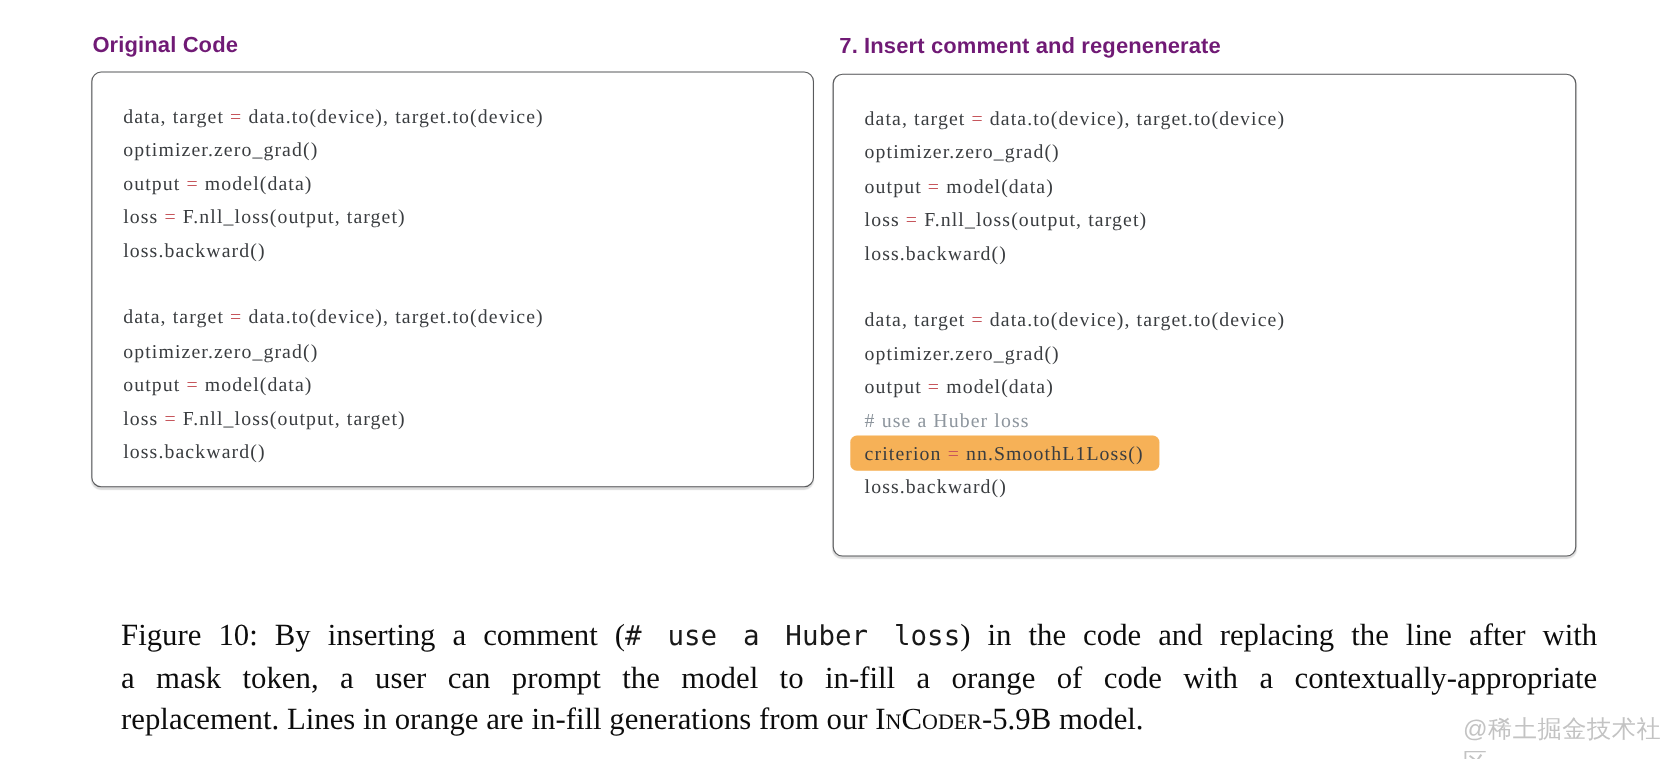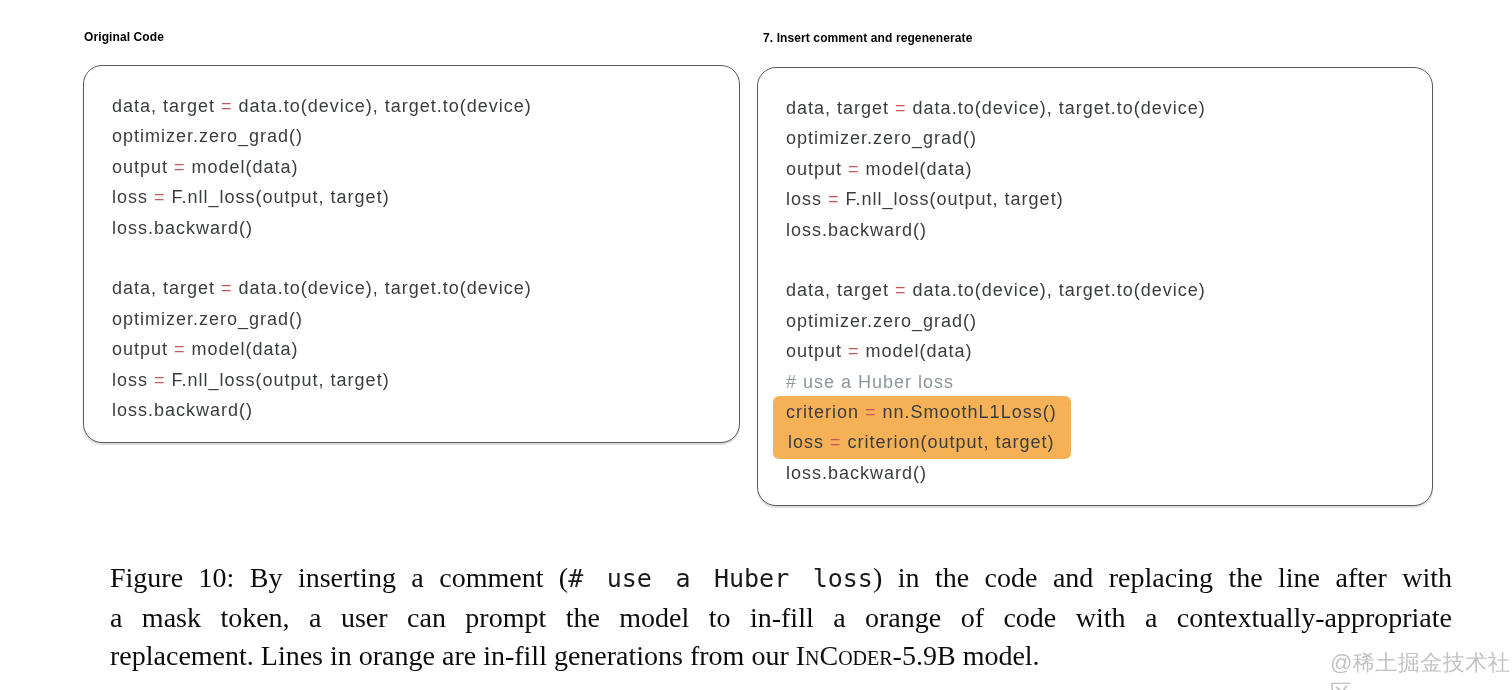--- a/index.html
+++ b/index.html
@@ -8,37 +8,37 @@
     background: #ffffff;
     position: relative;
     overflow: hidden;
     font-family: "Liberation Sans", sans-serif;
   }
 
   
   .panel-label {
     position: absolute;
     font-weight: bold;
-    font-size: 12px;
-    color: #000000;
+    font-size: 20px;
+    color: #701a75;
     letter-spacing: 0.1px;
   }
   #label-left  { left: 84px;  top: 30px; }
   #label-right { left: 763px; top: 31px; }
 
   
   .code-box {
     position: absolute;
     box-sizing: border-box;
     border: 1.5px solid var(--border);
-    border-radius: 19px;
+    border-radius: 9px;
     background: #ffffff;
     box-shadow: 0 2px 1px rgba(0,0,0,0.14);
     padding: 25px 0 0 28px;
-    font-family: Liberation Sans, sans-serif;
+    font-family: Liberation Serif, serif;
     font-size: 18px;
     letter-spacing: 1px;
     color: var(--code-text);
   }
   #box-left  { left: 83px;  top: 65px; width: 657px; height: 378px; }
   #box-right { left: 757px; top: 67px; width: 676px; height: 439px; }
 
   .code-block + .code-block { margin-top: 30.4px; }
   .code-line {
     height: 30.4px;
@@ -116,21 +116,20 @@
       <div class="code-line">loss <span class="assign">=</span> F.nll_loss(output, target)</div>
       <div class="code-line">loss.backward()</div>
     </div>
     <div class="code-block">
       <div class="code-line">data, target <span class="assign">=</span> data.to(device), target.to(device)</div>
       <div class="code-line">optimizer.zero_grad()</div>
       <div class="code-line">output <span class="assign">=</span> model(data)</div>
       <div class="code-line comment"># use a Huber loss</div>
       <div class="hl-group">
         <div class="code-line">criterion <span class="assign">=</span> nn.SmoothL1Loss()</div>
-        <div class="code-line">loss <span class="assign">=</span> criterion(output, target)</div>
       </div>
       <div class="code-line">loss.backward()</div>
     </div>
   </div>
 
 <div class="caption">
   <div class="cap-line"><span>Figure 10: By inserting a comment (</span><span class="cap-code"># use a Huber loss</span><span>) in the code and replacing the line after with</span></div>
   <div class="cap-line"><span>a mask token, a user can prompt the model to in-fill a orange of code with a contextually-appropriate</span></div>
   <div class="cap-line last"><span>replacement. Lines in orange are in-fill generations from our </span><span class="smallcaps">InCoder-5.9B</span><span> model.</span></div>
 </div>

